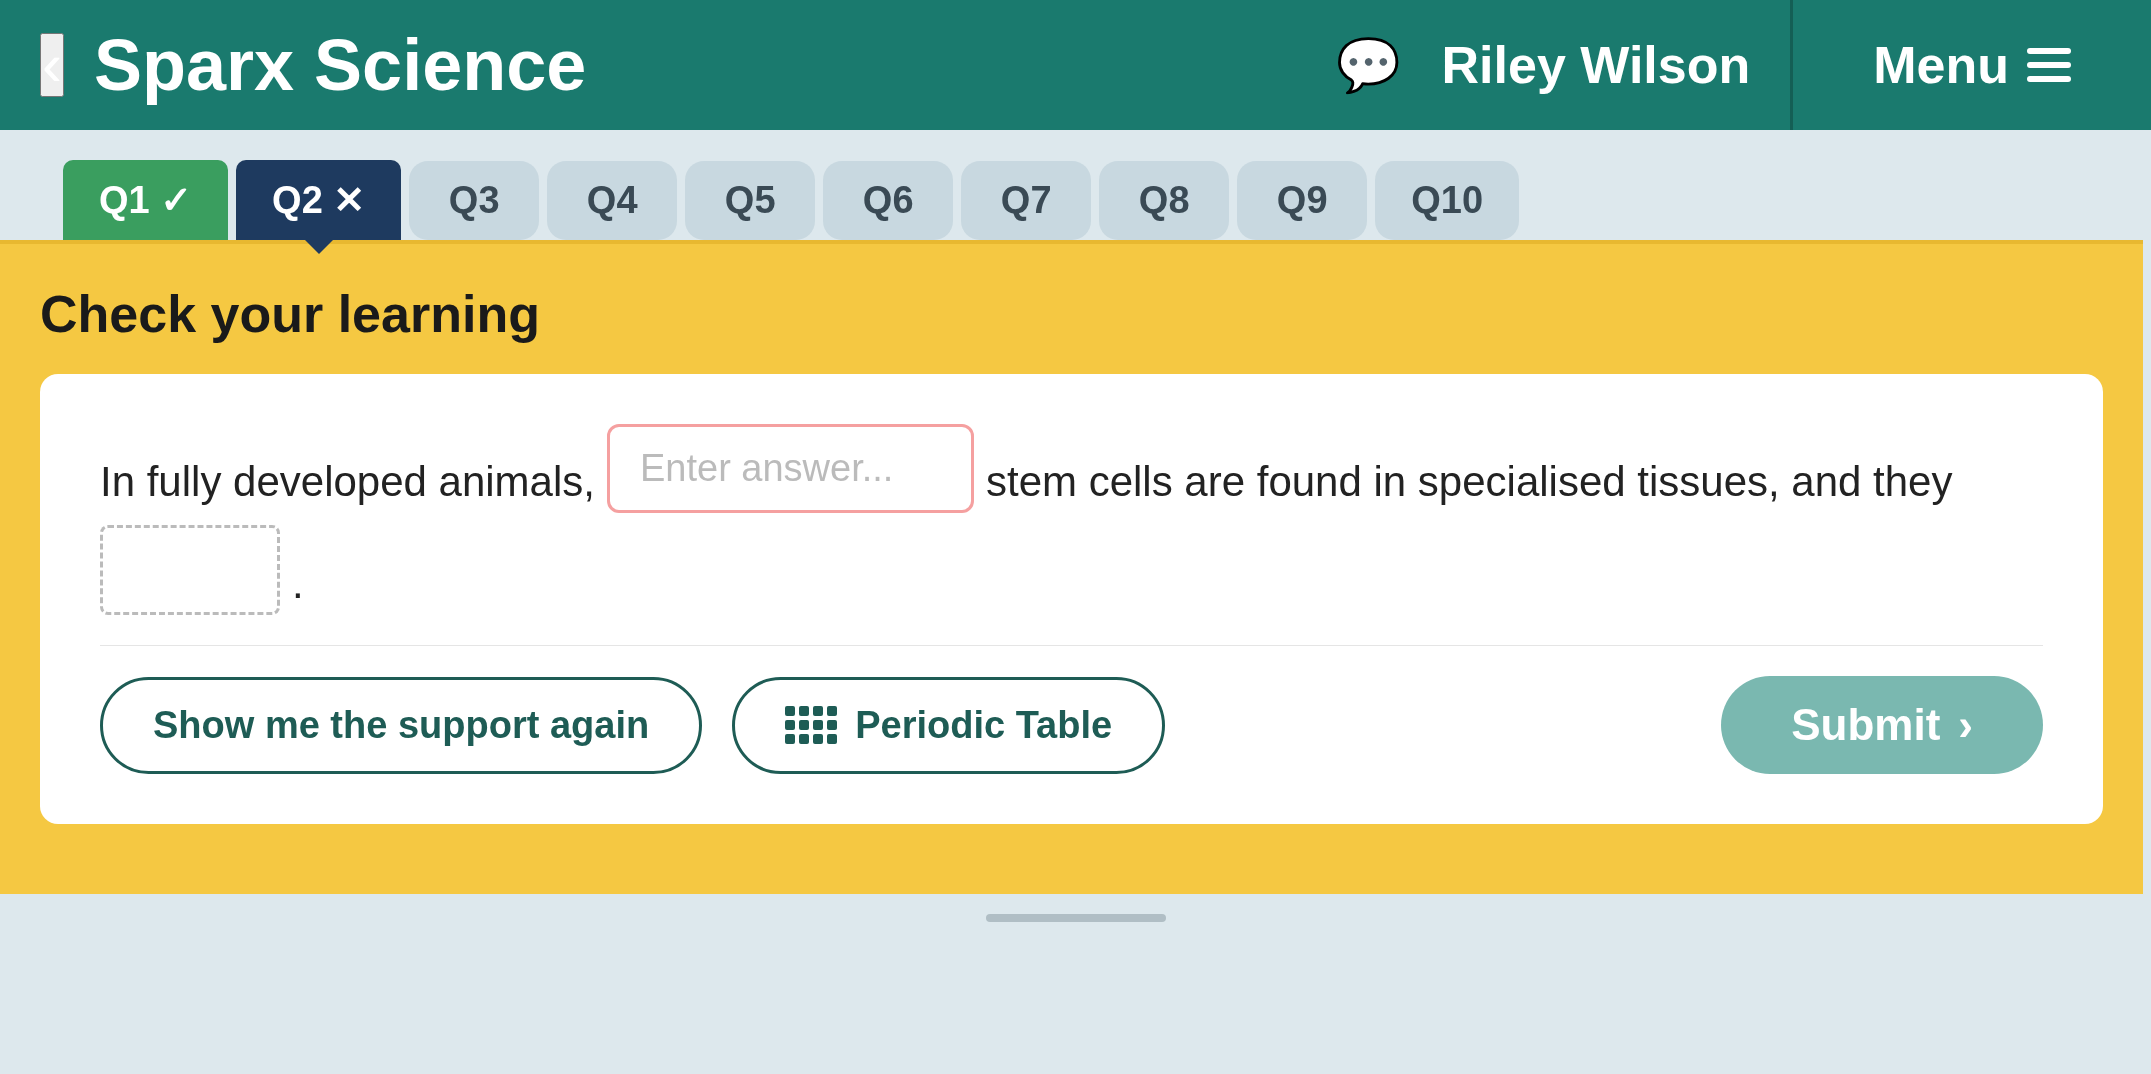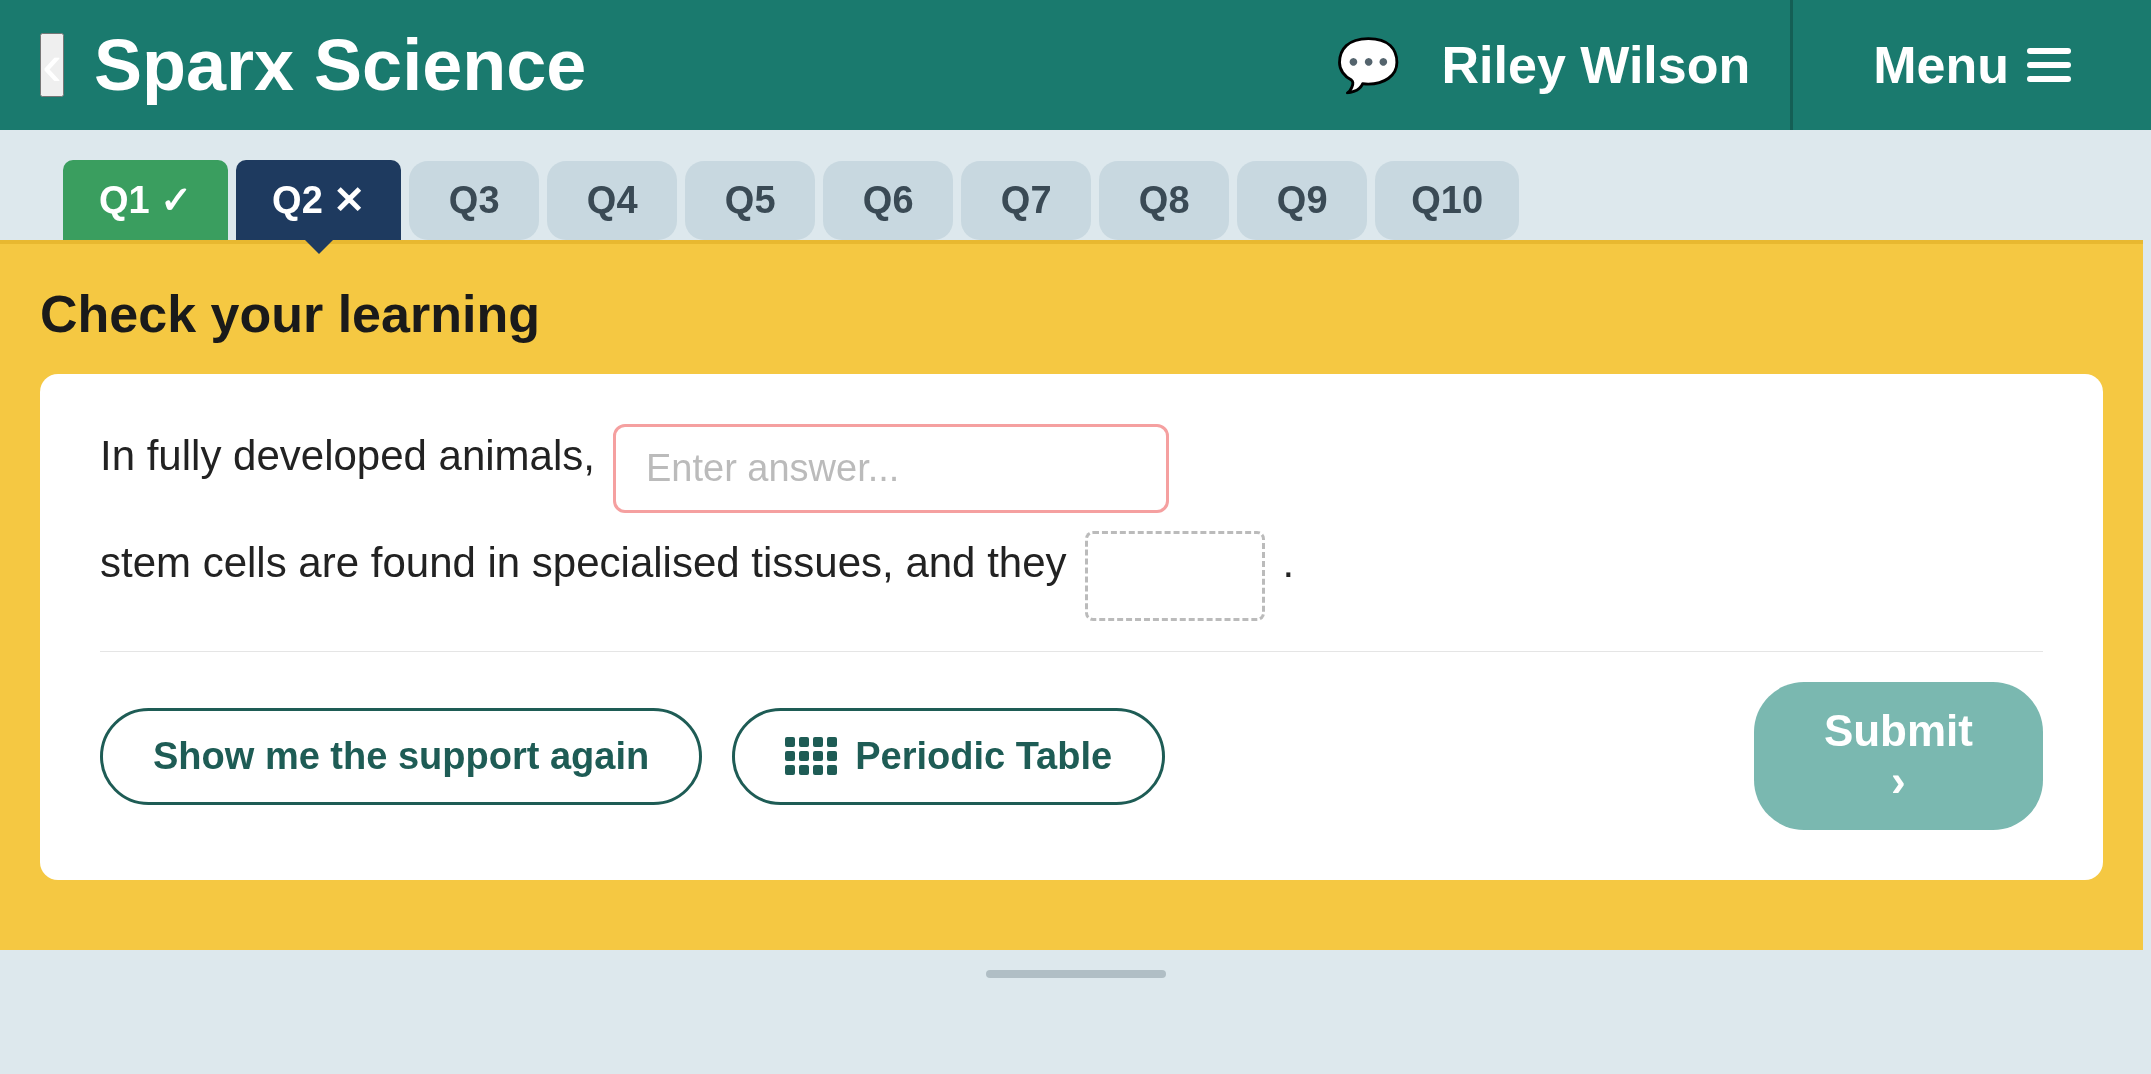--- a/index.html
+++ b/index.html
@@ -135,36 +135,36 @@
 
     
     .question-card {
       background: white;
       border-radius: 18px;
       padding: 50px 60px;
       margin-bottom: 30px;
     }
     .question-text-row {
       display: flex;
-      align-items: flex-start;
-      gap: 18px;
+      align-items: flex-end;
+      gap: 12px;
       flex-wrap: wrap;
     }
     .question-text {
       font-size: 42px;
       color: #222;
       line-height: 1.5;
     }
     .answer-input {
       border: 3px solid #f5a0a0;
       border-radius: 12px;
       padding: 20px 30px;
       font-size: 38px;
       color: #aaa;
-      width: 556px;
+      width: 367px;
       outline: none;
       background: white;
     }
     .answer-input::placeholder {
       color: #bbb;
     }
     .dashed-box {
       border: 3px dashed #bbb;
       border-radius: 8px;
       width: 180px;
@@ -226,22 +226,21 @@
       border: none;
       border-radius: 50px;
       background: #7ab8b0;
       color: white;
       font-size: 44px;
       font-weight: 700;
       padding: 24px 70px;
       cursor: pointer;
       display: flex;
       align-items: center;
-      gap: 0;
-      flex-direction: column;
+      gap: 18px;
     }
     .btn-submit-arrow {
       font-size: 44px;
     }
 
     
     .scroll-indicator {
       display: flex;
       justify-content: center;
       padding: 20px;

